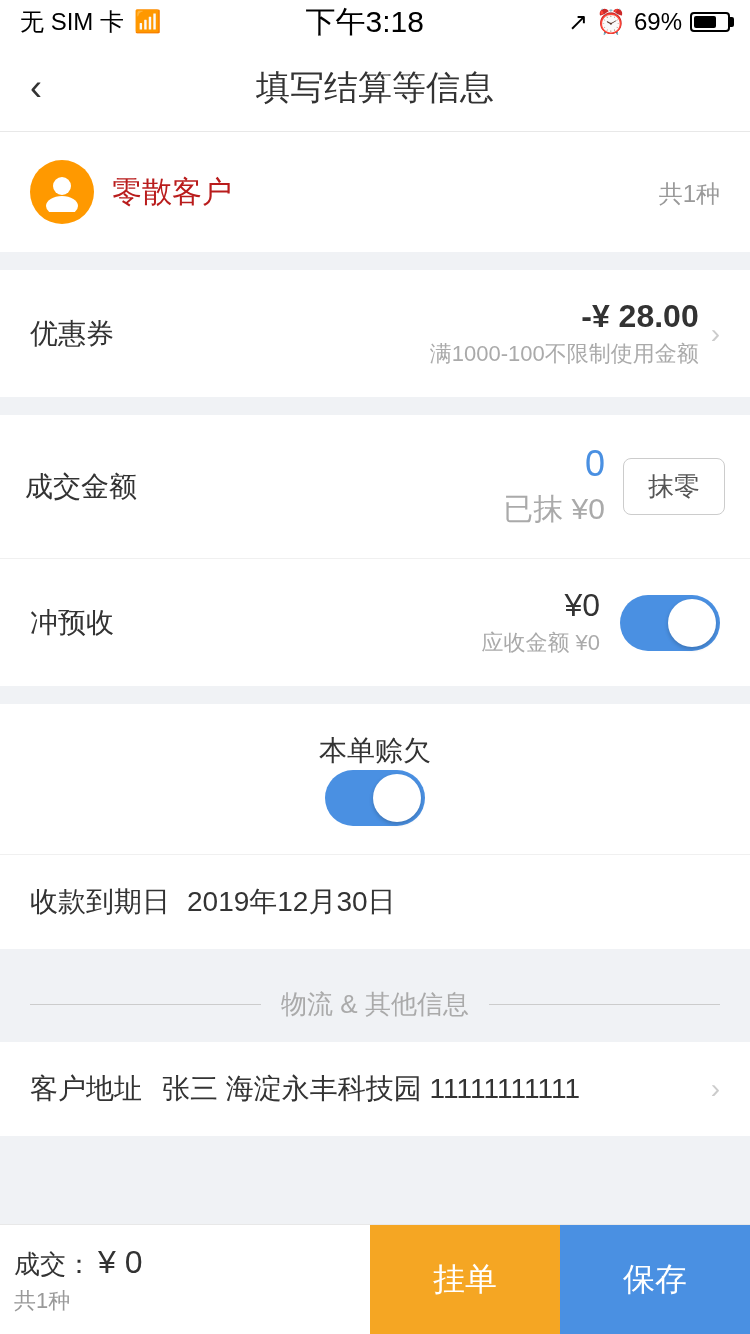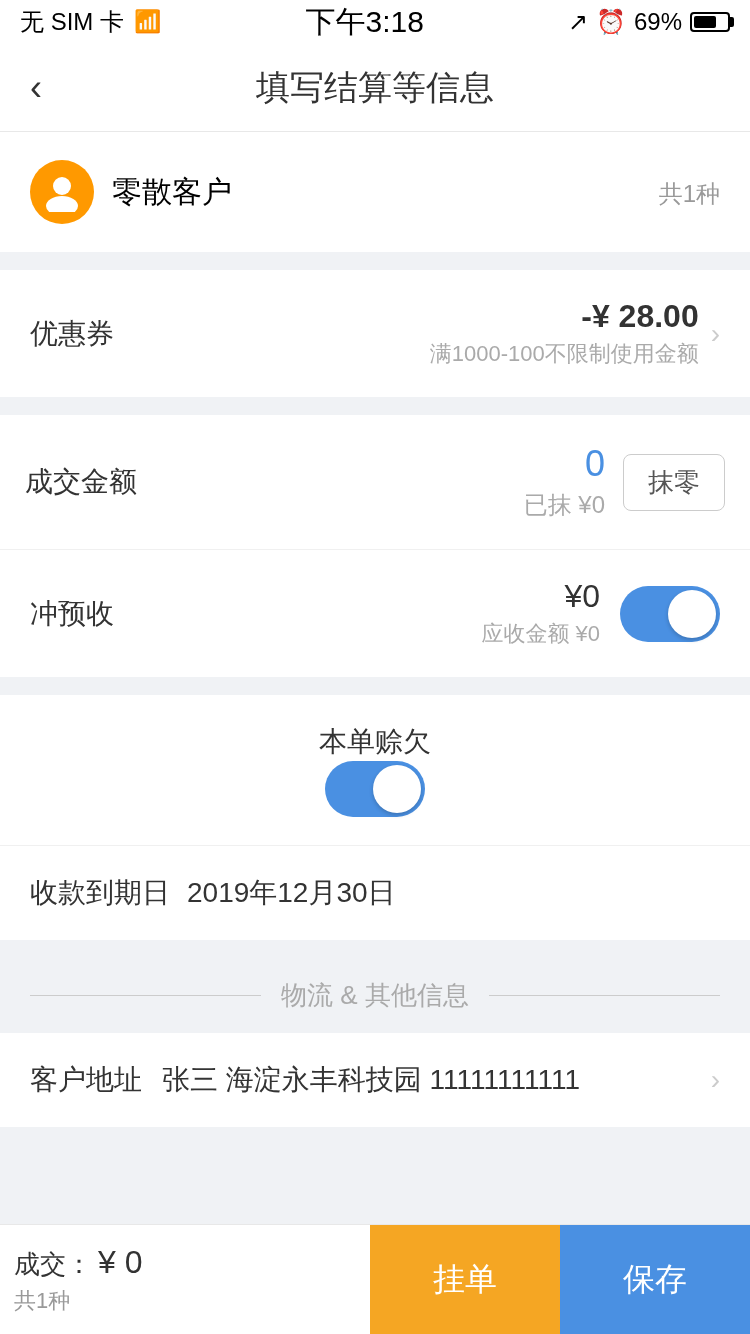--- a/index.html
+++ b/index.html
@@ -109,21 +109,21 @@
     .customer-avatar {
       width: 64px;
       height: 64px;
       background: #f90;
       border-radius: 50%;
       display: flex;
       align-items: center;
       justify-content: center;
     }
     .customer-avatar svg { width: 40px; height: 40px; fill: #fff; }
-    .customer-name { font-size: 30px; color: #000000; }
+    .customer-name { font-size: 30px; color: #b91c1c; }
     .customer-total { text-align: right; }
     .customer-total-price { font-size: 28px; color: #333; }
     .customer-total-count { font-size: 24px; color: #999; margin-top: 4px; }
 
     
     .section {
       background: #fff;
       margin-bottom: 18px;
     }
     .row-item {
@@ -153,21 +153,21 @@
     .amount-value { font-size: 36px; color: #4a90e2; font-weight: 500; min-width: 60px; text-align: right; }
     .round-btn {
       border: 1px solid #ccc;
       border-radius: 8px;
       padding: 10px 24px;
       font-size: 26px;
       color: #555;
       background: #fff;
       cursor: pointer;
     }
-    .amount-sub { font-size: 24px; color: #aaa; text-align: right; margin-top: 4px; }
+    .amount-sub { font-size: 30px; color: #aaa; text-align: right; margin-top: 4px; }
 
     
     .prepay-row {
       padding: 28px 30px;
       display: flex;
       align-items: center;
       justify-content: space-between;
     }
     .prepay-right { display: flex; align-items: center; gap: 20px; }
     .prepay-amount-block { text-align: right; }

